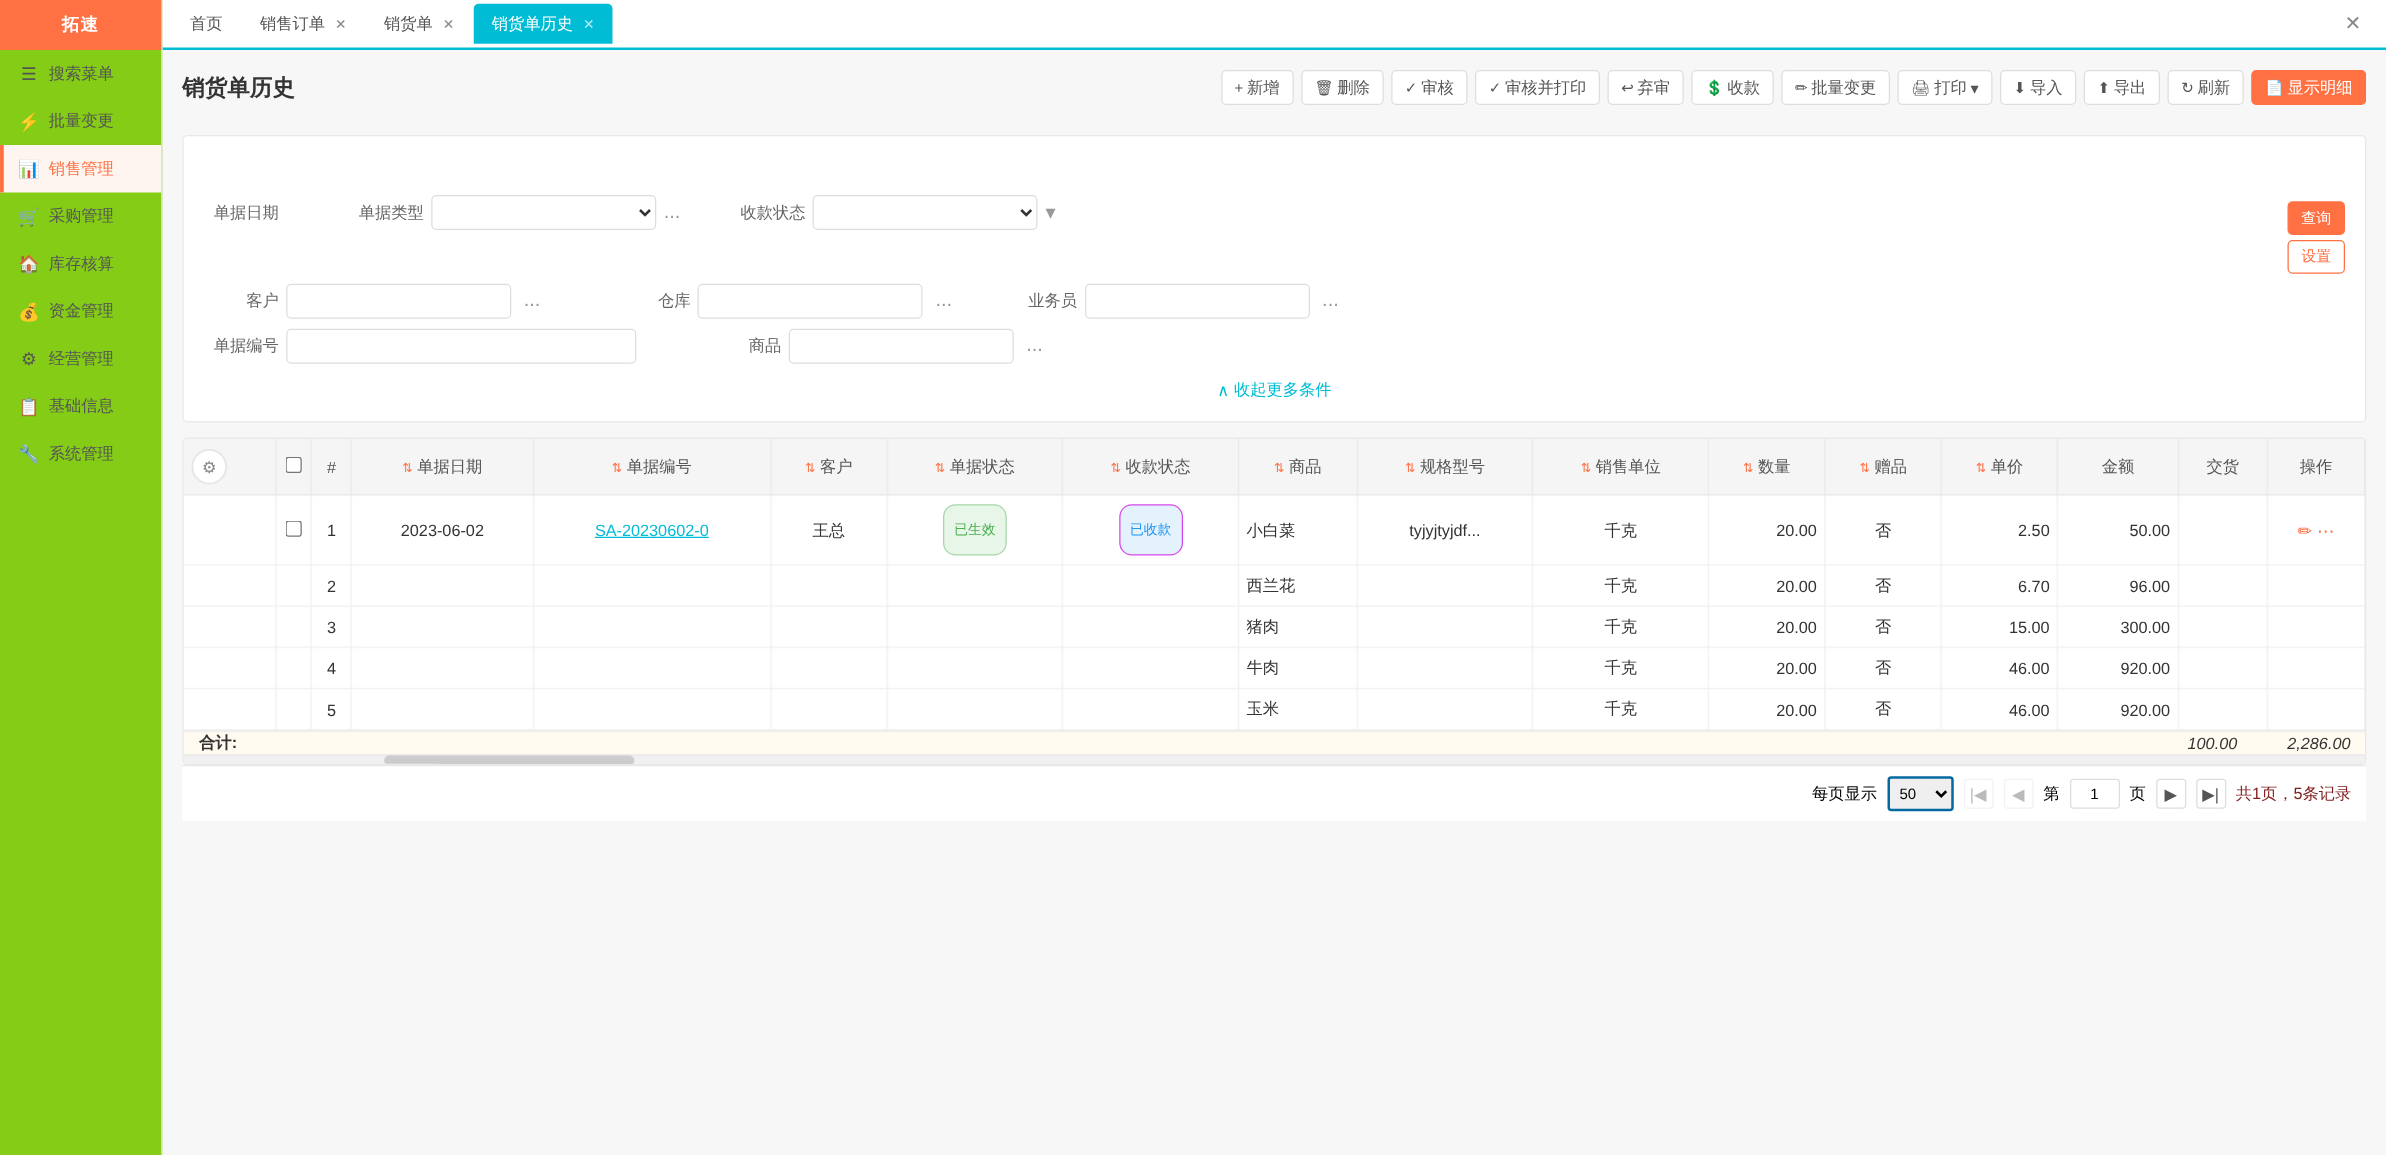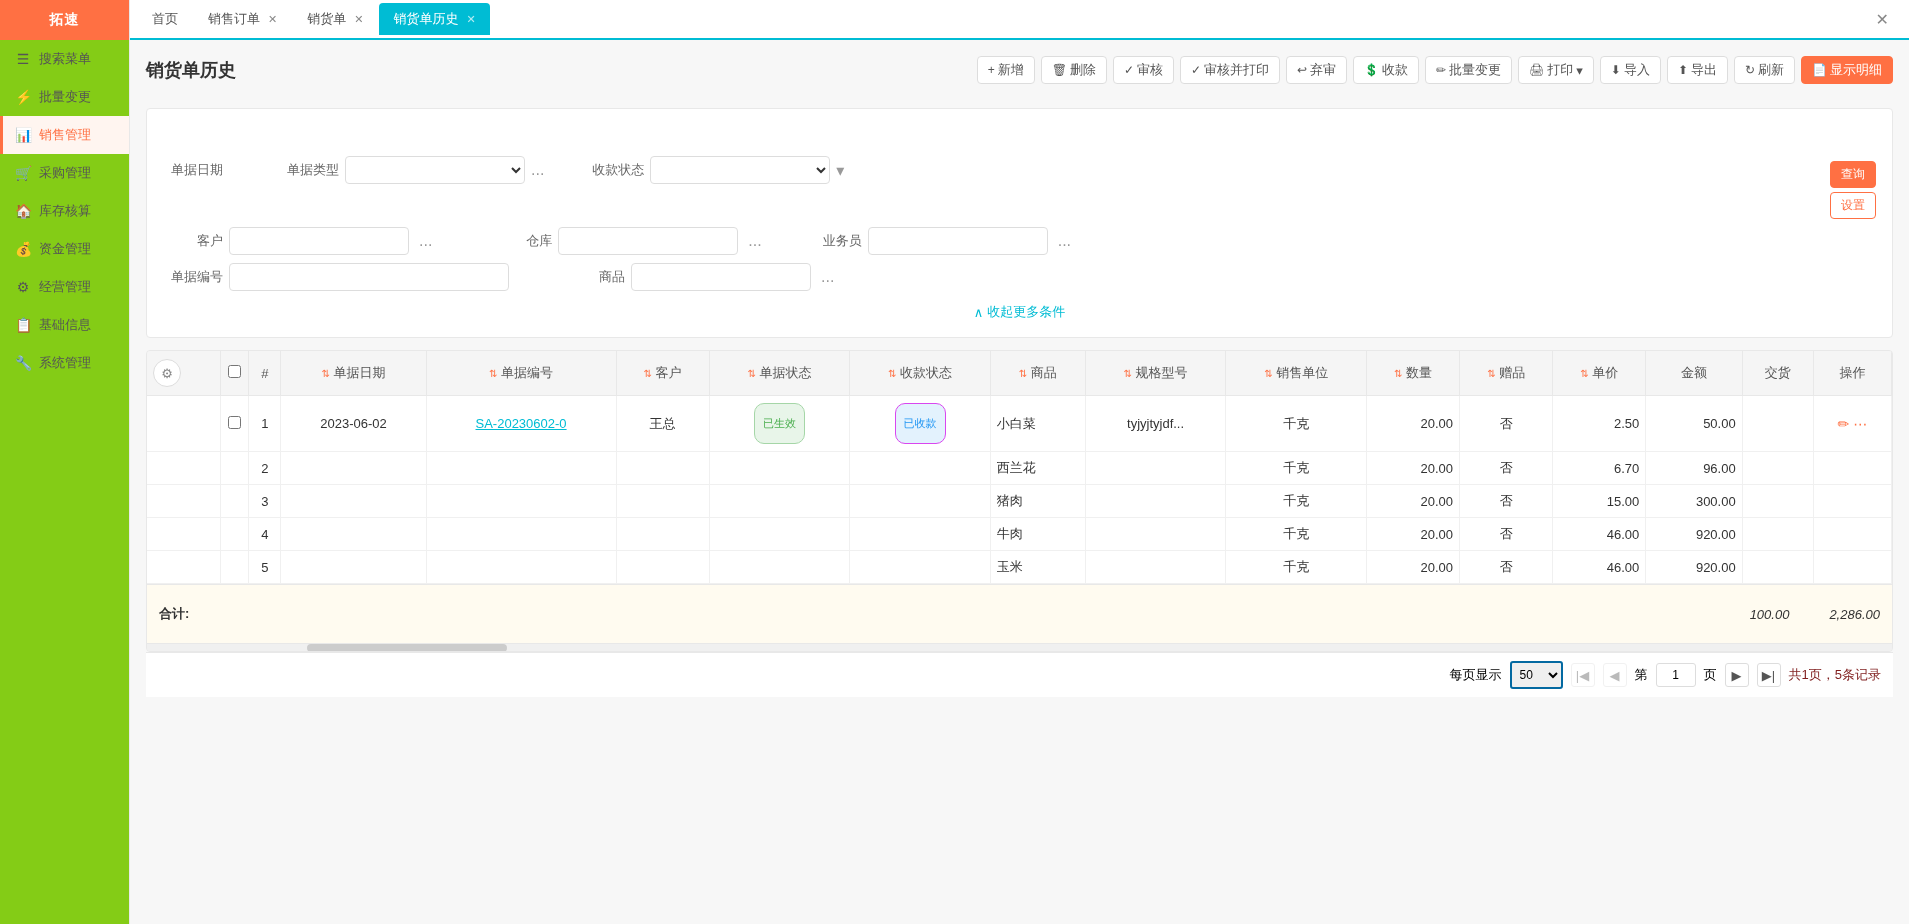--- a/index.html
+++ b/index.html
@@ -253,21 +253,21 @@
     .badge-green { background: #e8f5e9; color: #4caf50; border: 1px solid #a5d6a7; }
     .badge-blue { background: #e3f2fd; color: #2196f3; border: 1px solid #d946ef; }
     .link-text { color: #00bcd4; cursor: pointer; text-decoration: underline; }
     .table-actions { display: flex; gap: 4px; justify-content: center; }
     .table-action-btn { color: #ff7043; cursor: pointer; font-size: 14px; }
 
     
     .table-footer {
       background: #fffbf0;
       border-top: 1px solid #e8e8e8;
-      padding: 20px 12px;
+      padding: 0 12px;
       display: flex;
       align-items: center;
       font-size: 13px;
       color: #333;
     }
     .footer-label { font-weight: bold; margin-right: 20px; }
     .footer-total { margin-left: auto; display: flex; gap: 40px; font-style: italic; }
 
     
     .pagination {

